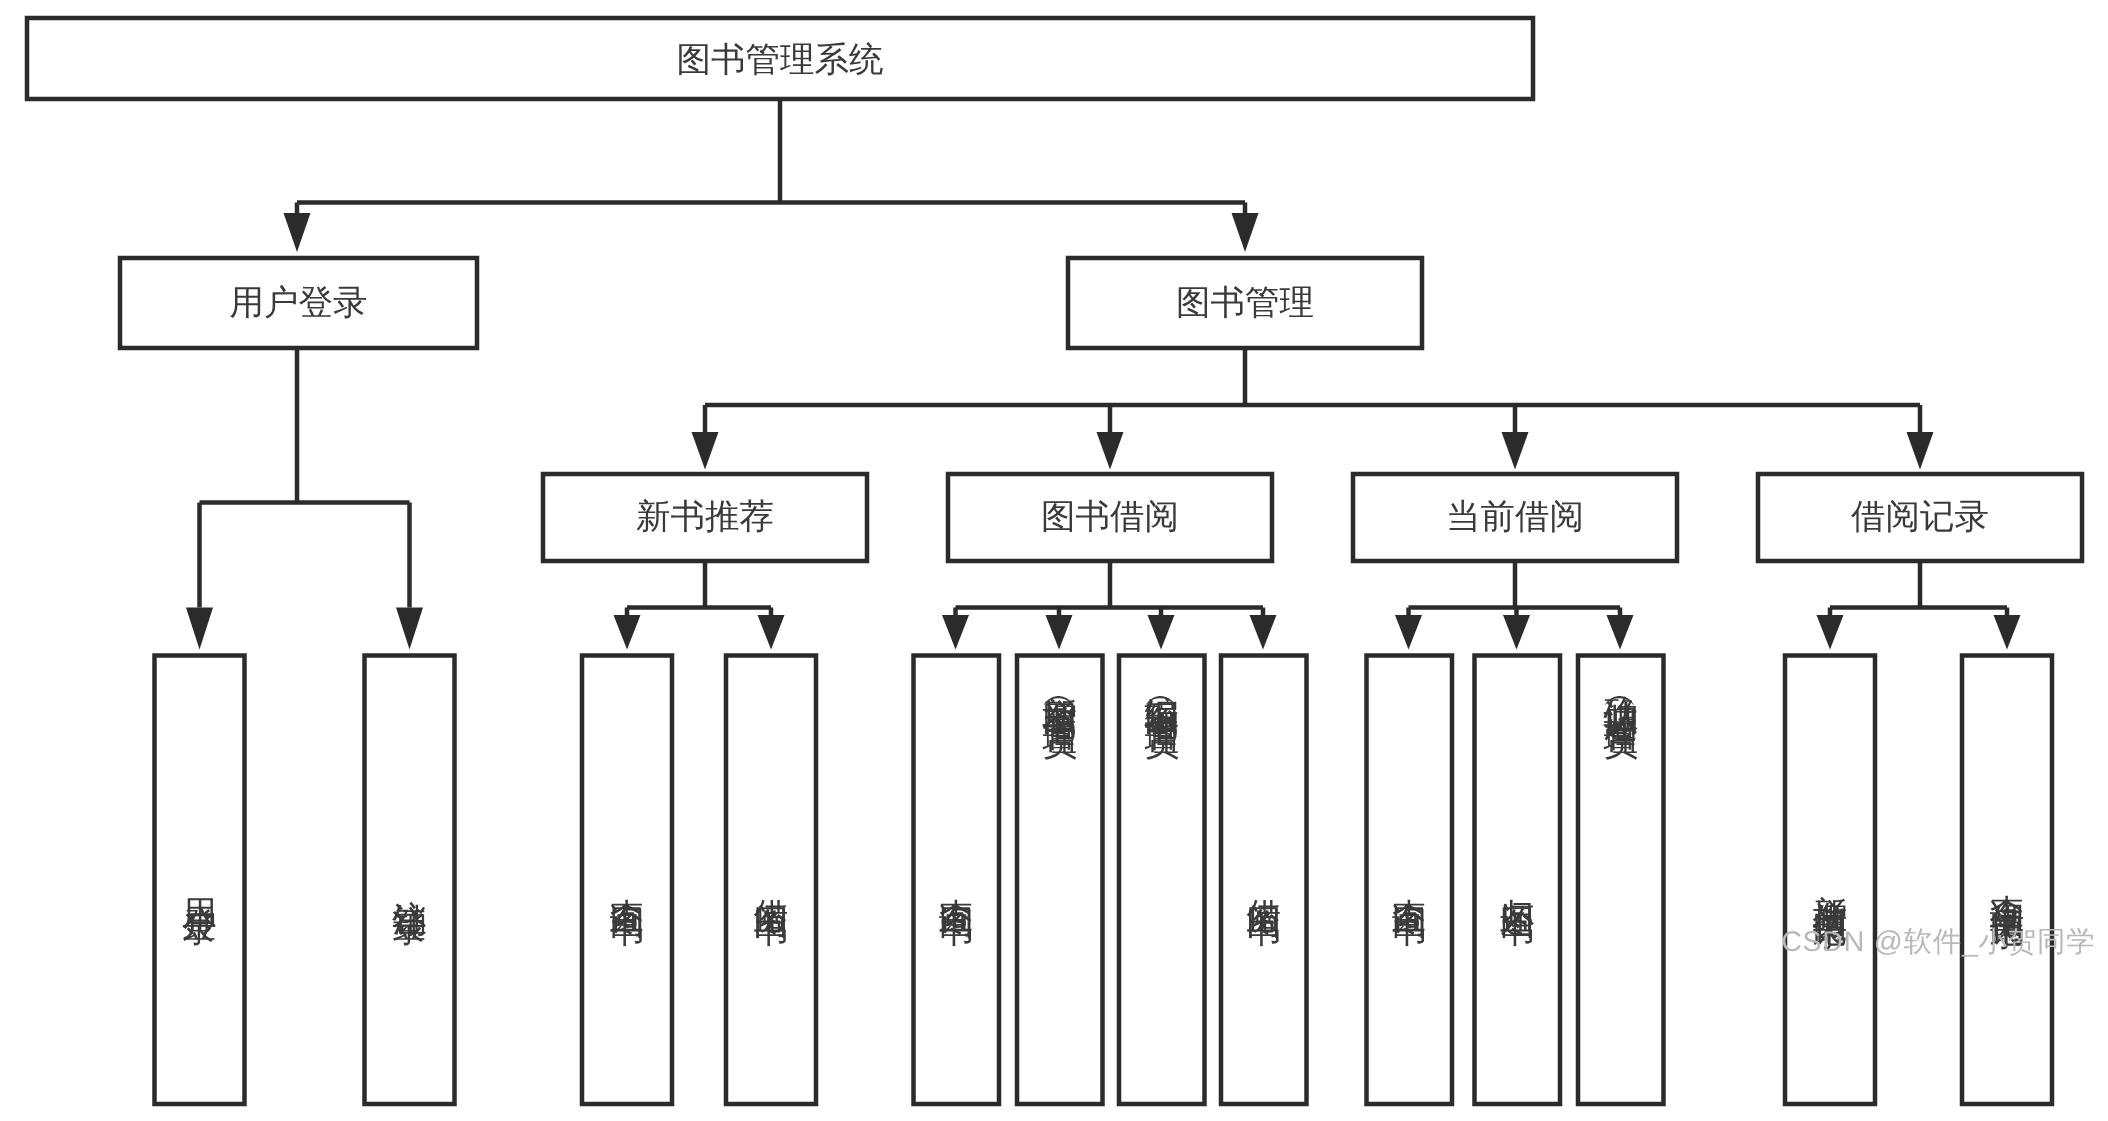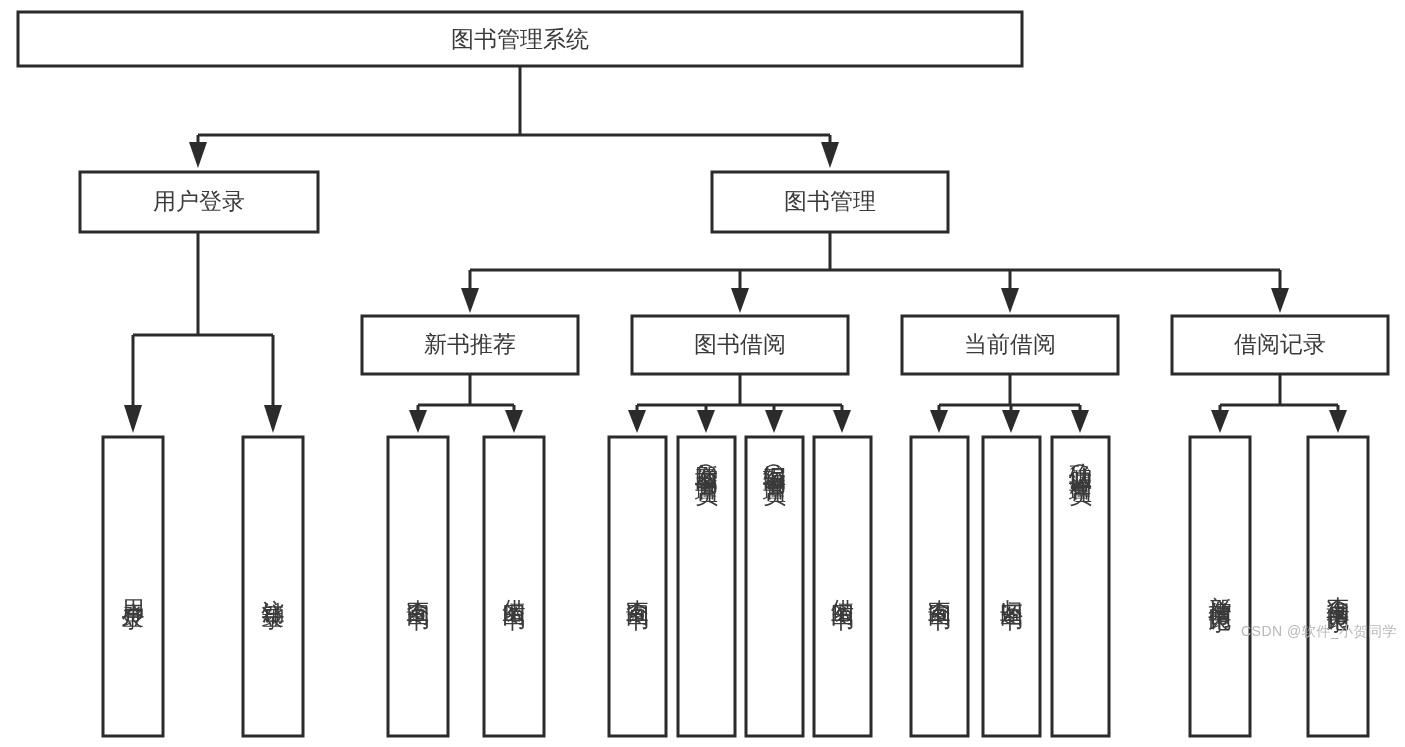--- a/index.html
+++ b/index.html
@@ -64,21 +64,21 @@
     color: #3a3a3a;
     letter-spacing: 3px;
     line-height: 1;
     white-space: nowrap;
   }
   .watermark {
     position: absolute;
     right: 8px;
     bottom: 6px;
     font-family: "Liberation Sans", "DejaVu Sans", sans-serif;
-    font-size: 14px;
+    font-size: 19px;
     color: #b8b8b8;
     white-space: nowrap;
     letter-spacing: 0.5px;
   }
 </style>
 </head>
 <body>
 
 <div id="diagram-root">
 

